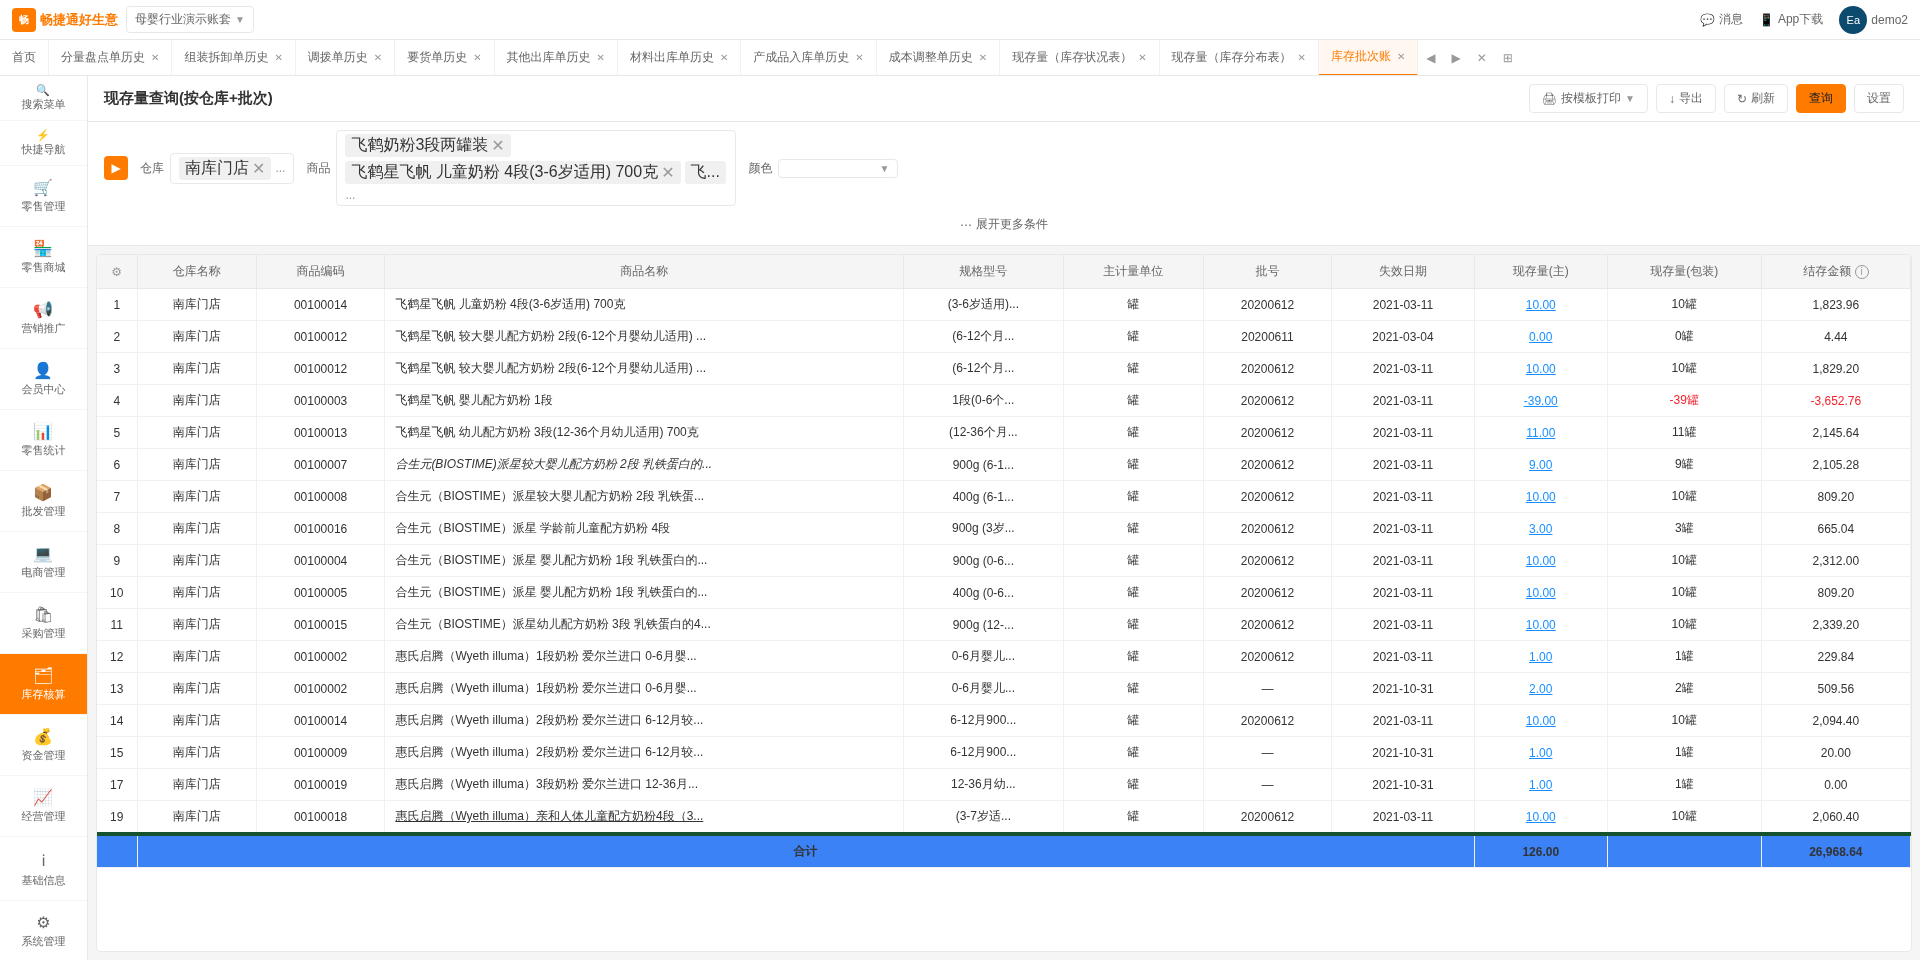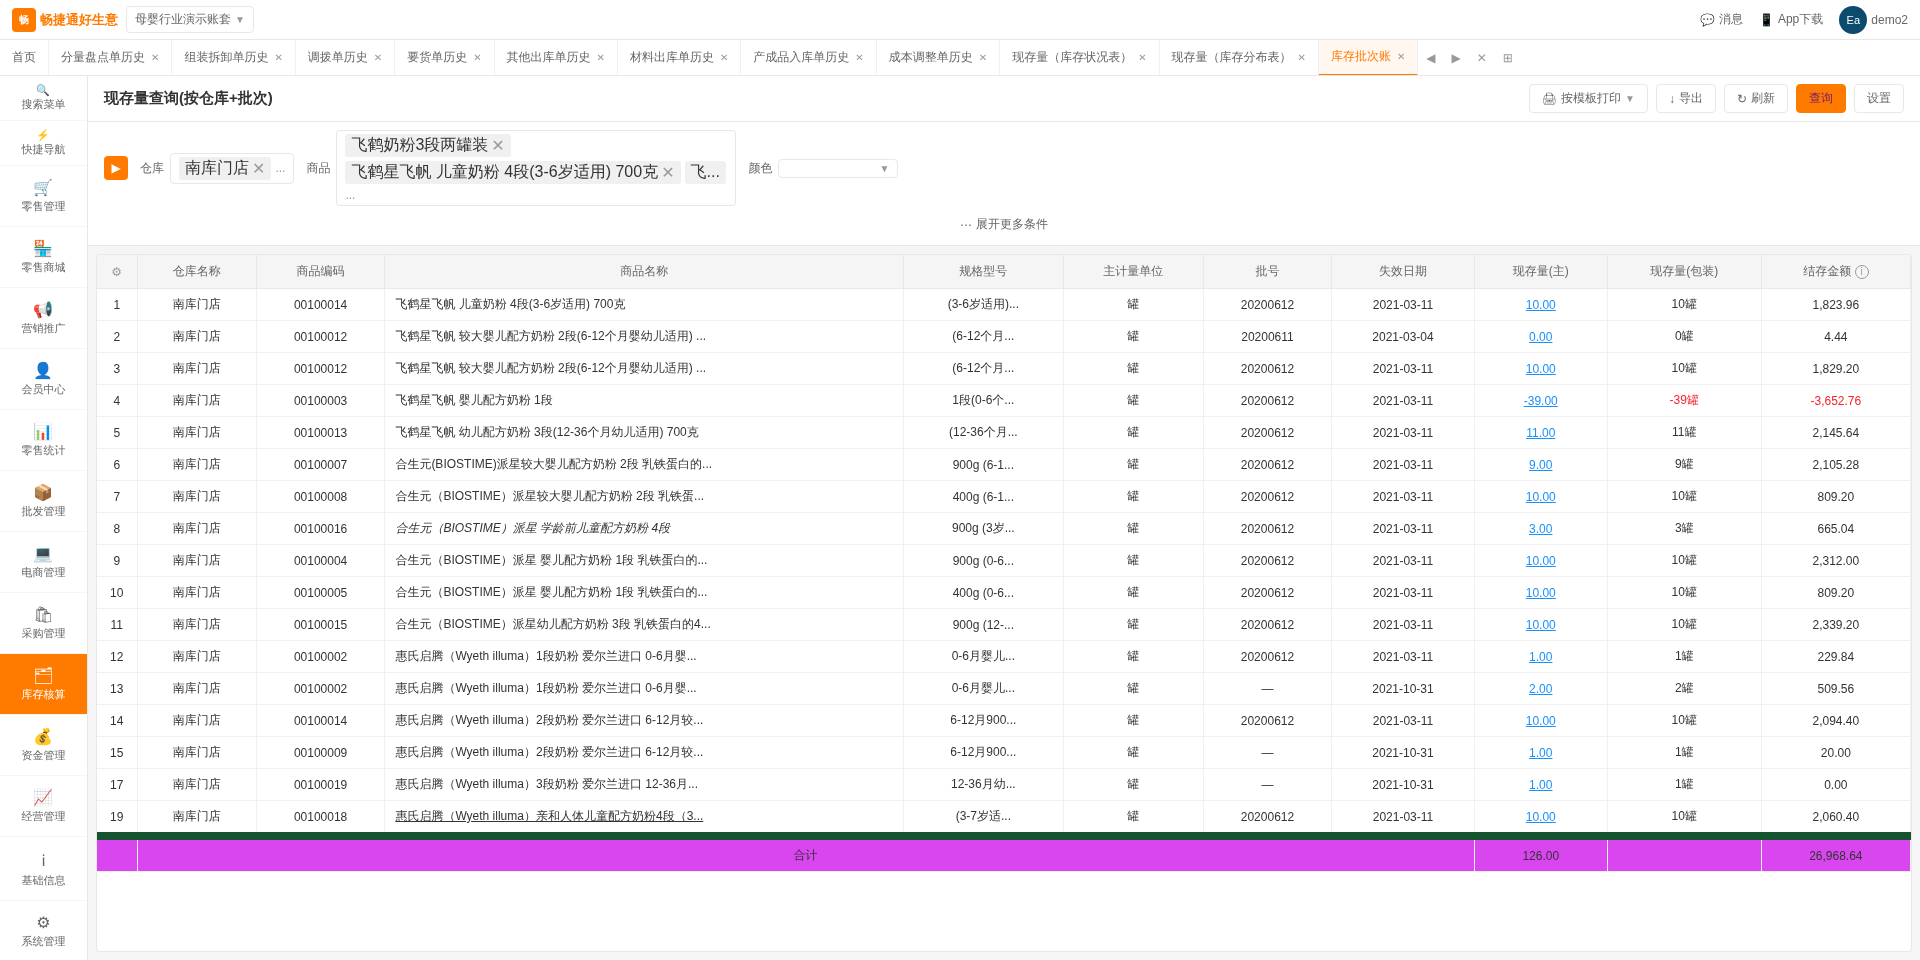--- a/index.html
+++ b/index.html
@@ -33,21 +33,21 @@
     .sidebar-search { padding: 8px 4px; text-align: center; cursor: pointer; font-size: 11px; color: #666; border-bottom: 1px solid #f5f5f5; }
 
     
     .content { flex: 1; display: flex; flex-direction: column; overflow: hidden; background: #f5f5f5; }
 
     
     .page-header { background: #fff; padding: 8px 16px; display: flex; align-items: center; justify-content: space-between; border-bottom: 1px solid #e8e8e8; flex-shrink: 0; }
     .page-title { font-size: 15px; font-weight: bold; color: #333; }
     .page-actions { display: flex; align-items: center; gap: 8px; }
     .btn { padding: 5px 12px; border-radius: 4px; cursor: pointer; font-size: 12px; border: 1px solid #e8e8e8; background: #fff; color: #666; display: flex; align-items: center; gap: 4px; }
-    .btn-primary { background: #ff7b00; color: #701a75; border-color: #ff7b00; }
+    .btn-primary { background: #ff7b00; color: #0f172a; border-color: #ff7b00; }
 
     
     .filter-bar { background: #fff; padding: 8px 16px; border-bottom: 1px solid #e8e8e8; flex-shrink: 0; }
     .filter-row { display: flex; align-items: center; gap: 12px; flex-wrap: wrap; }
     .filter-item { display: flex; align-items: center; gap: 6px; }
     .filter-label { color: #666; font-size: 12px; white-space: nowrap; }
     .filter-tag-container { display: flex; align-items: center; gap: 4px; flex-wrap: wrap; min-width: 120px; border: 1px solid #e8e8e8; border-radius: 4px; padding: 3px 8px; background: #fff; }
     .filter-tag { background: #f0f0f0; border-radius: 3px; padding: 1px 6px; font-size: 16px; display: flex; align-items: center; gap: 3px; }
     .filter-tag .remove { cursor: pointer; color: #999; }
     .filter-dots { color: #999; cursor: pointer; }
@@ -56,21 +56,21 @@
     
     .table-area { flex: 1; overflow: auto; padding: 0; background: #fff; margin: 8px; border-radius: 4px; border: 1px solid #e8e8e8; }
     table { width: 100%; border-collapse: collapse; font-size: 12px; }
     thead tr { background: #f5f5f5; }
     thead th { padding: 8px 10px; text-align: center; border-bottom: 1px solid #e8e8e8; border-right: 1px solid #e8e8e8; font-weight: normal; color: #666; white-space: nowrap; }
     tbody tr { border-bottom: 1px solid #f0f0f0; }
     tbody td { padding: 7px 10px; text-align: center; border-right: 1px solid #f0f0f0; color: #333; white-space: nowrap; }
     tbody td.text-left { text-align: left; }
     tbody td.negative { color: #f5222d; }
     tbody td.link { color: #1890ff; cursor: pointer; text-decoration: underline; }
-    .summary-row td { background: #d946ef; font-weight: normal; border-top: 8px solid #14532d; }
+    .summary-row td { background: #3b82f6; font-weight: bold; border-top: 4px solid #14532d; }
     .col-checkbox { width: 30px; }
     .col-no { width: 40px; }
     .settings-icon { color: #999; cursor: pointer; }
 
     
     .sidebar::-webkit-scrollbar { width: 4px; }
     .sidebar::-webkit-scrollbar-thumb { background: #ccc; border-radius: 2px; }
     .table-area::-webkit-scrollbar { width: 6px; height: 6px; }
     .table-area::-webkit-scrollbar-thumb { background: #ccc; border-radius: 3px; }
 
@@ -390,21 +390,21 @@
     <td>20200612</td>
     <td>2021-03-11</td>
     <td class="link">11.00</td>
     <td class="">11罐</td>
     <td class="">2,145.64</td>
   </tr>
             <tr>
     <td class="col-no">6</td>
     <td>南库门店</td>
     <td>00100007</td>
-    <td class="text-left" style="max-width:300px;overflow:hidden;text-overflow:ellipsis;">合生元(BIOSTIME)派星较大婴儿配方奶粉 2段 乳铁蛋白的...</td>
+    <td class="text-left" style="max-width:300px;overflow:hidden;text-overflow:ellipsis;font-style:italic;">合生元(BIOSTIME)派星较大婴儿配方奶粉 2段 乳铁蛋白的...</td>
     <td>900g (6-1...</td>
     <td>罐</td>
     <td>20200612</td>
     <td>2021-03-11</td>
     <td class="link">9.00</td>
     <td class="">9罐</td>
     <td class="">2,105.28</td>
   </tr>
             <tr>
     <td class="col-no">7</td>
@@ -416,21 +416,21 @@
     <td>20200612</td>
     <td>2021-03-11</td>
     <td class="link">10.00</td>
     <td class="">10罐</td>
     <td class="">809.20</td>
   </tr>
             <tr>
     <td class="col-no">8</td>
     <td>南库门店</td>
     <td>00100016</td>
-    <td class="text-left" style="max-width:300px;overflow:hidden;text-overflow:ellipsis;font-style:italic;">合生元（BIOSTIME）派星 学龄前儿童配方奶粉 4段</td>
+    <td class="text-left" style="max-width:300px;overflow:hidden;text-overflow:ellipsis;">合生元（BIOSTIME）派星 学龄前儿童配方奶粉 4段</td>
     <td>900g (3岁...</td>
     <td>罐</td>
     <td>20200612</td>
     <td>2021-03-11</td>
     <td class="link">3.00</td>
     <td class="">3罐</td>
     <td class="">665.04</td>
   </tr>
             <tr>
     <td class="col-no">9</td>

